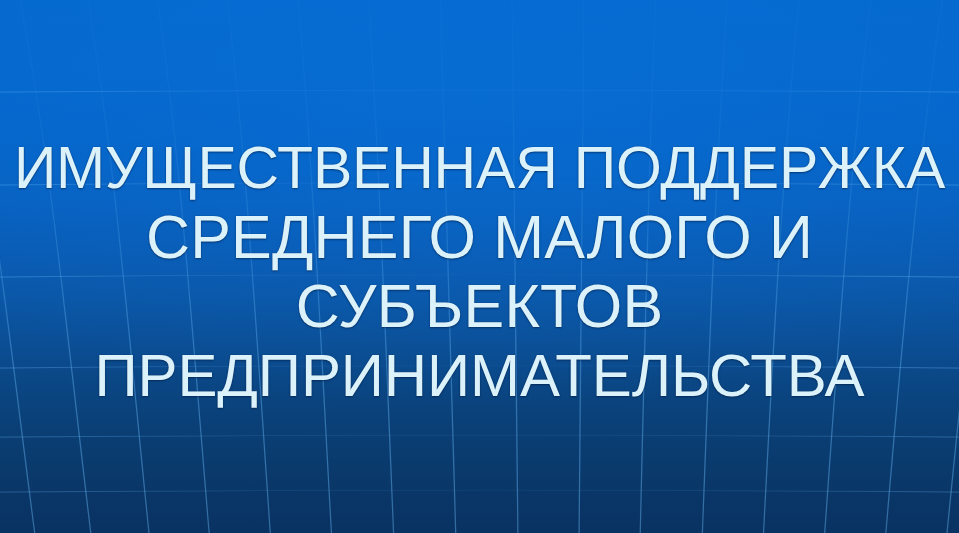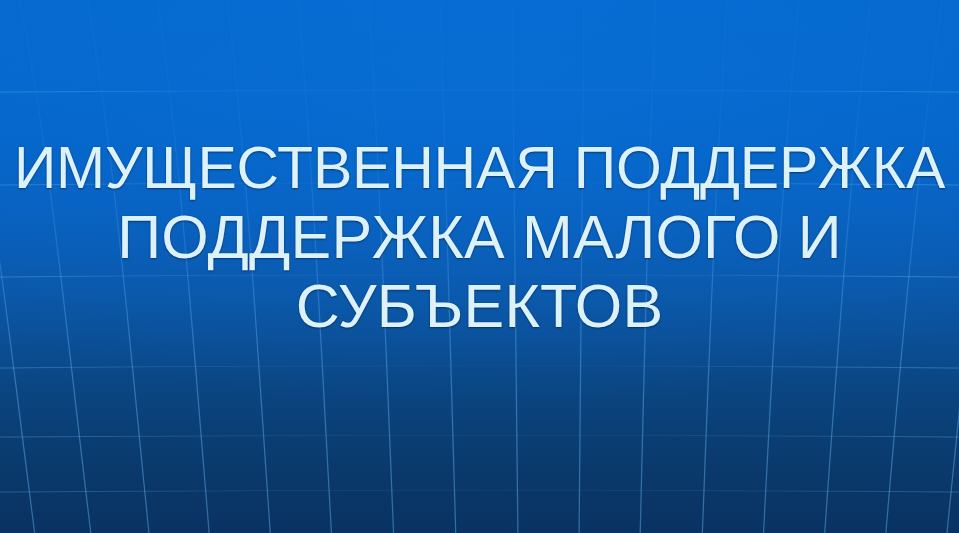--- a/index.html
+++ b/index.html
@@ -137,17 +137,18 @@
       <path d="M 944 -10 C 919 150, 903 330, 885 543"></path>
       <path d="M1016 -10 C 986 150, 967 330, 946 543"></path>
       <path d="M1088 -10 C1053 150, 1031 330,1007 543"></path>
     </g>
   </svg>
 
   <div class="bg-vignette"></div>
 
   <div class="title-block">
     <div class="title-line l1">ИМУЩЕСТВЕННАЯ ПОДДЕРЖКА</div>
-    <div class="title-line l2">ПОДДЕРЖКА МАЛОГО И</div>
+    <div class="title-line l2">СРЕДНЕГО МАЛОГО И</div>
     <div class="title-line l3">СУБЪЕКТОВ</div>
+    <div class="title-line l4">ПРЕДПРИНИМАТЕЛЬСТВА</div>
   </div>
 
 </div>
 
 </body></html>

